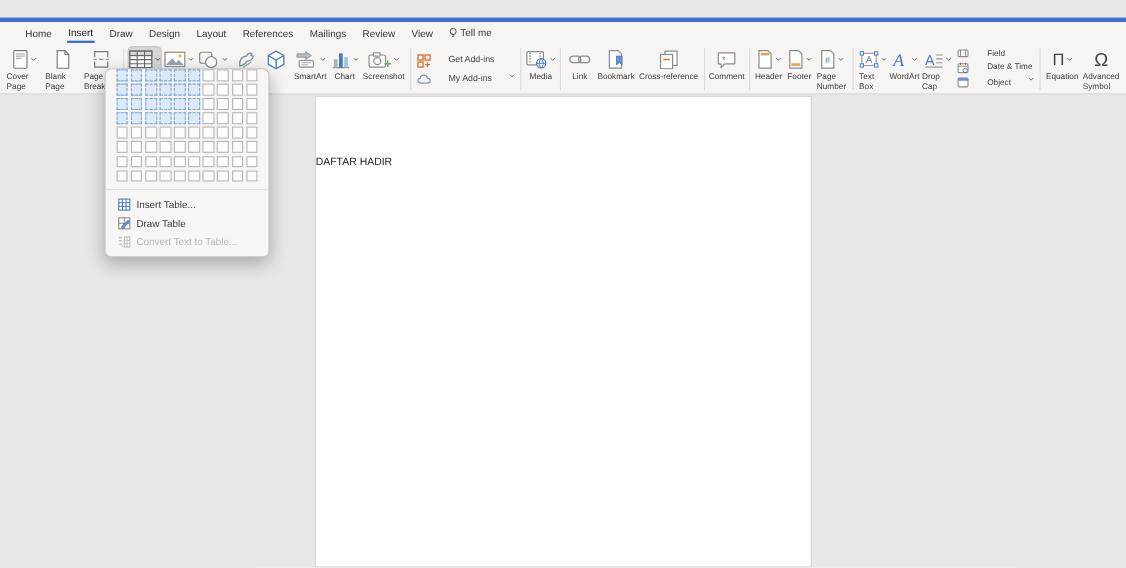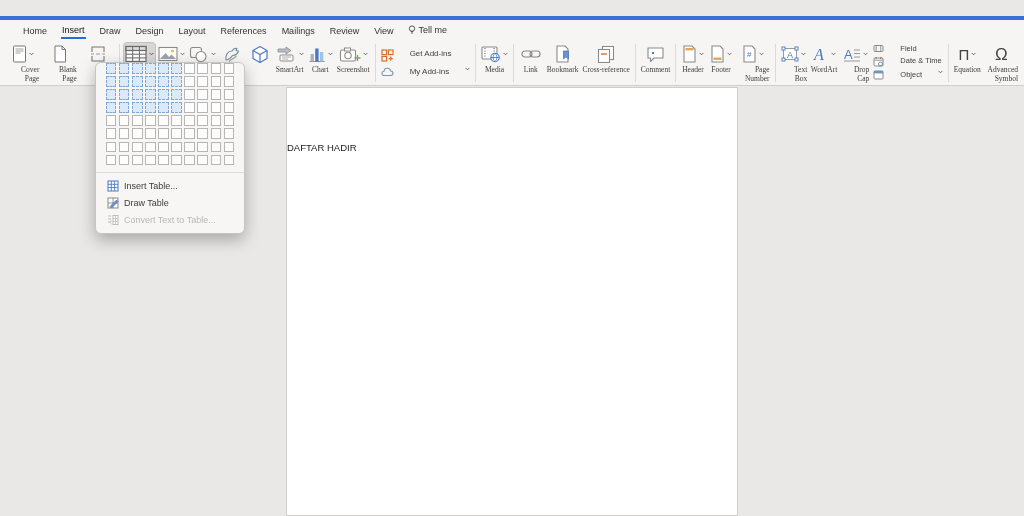--- a/index.html
+++ b/index.html
@@ -27,21 +27,21 @@
   .tellme{display:flex;align-items:center;gap:3px;font-size:9px;color:#333;}
   .share-btn{position:absolute;right:6px;top:2px;display:flex;align-items:center;gap:4px;background:#fff;border:1px solid #d6d5d4;border-radius:4px;padding:2px 8px;font-size:9px;color:#44618f;font-weight:bold;margin-top:37px;}
 
   
   .ribbon{position:absolute;top:40px;left:0;right:0;height:46px;background:#f6f5f4;border-bottom:1px solid #cfcecd;display:flex;align-items:stretch;padding:1px 4px 0 4px;box-sizing:border-box;}
   .vdiv{width:1px;background:#dbdad9;margin:3px 3px;}
   .rgroup{display:flex;align-items:flex-start;}
   .rbtn{display:flex;flex-direction:column;align-items:center;padding:2px 2px;border-radius:4px;min-width:24px;}
   .rbtn.pressed{background:#d7d6d5;border:1px solid #c2c1c0;padding:1px 1px;}
   .icon-row{height:22px;display:flex;align-items:center;gap:2px;}
-  .rlabel{font-size:7.5px;color:#3e3e3e;text-align:right;line-height:1.25;max-width:34px;font-family:Liberation Serif, serif;}
+  .rlabel{font-size:7.5px;color:#3e3e3e;text-align:left;line-height:1.25;max-width:34px;}
   .rlabel.wide{max-width:none;white-space:nowrap;}
   .chev{flex:0 0 auto;}
   .stackcol{display:flex;flex-direction:column;justify-content:center;gap:5px;padding:4px 2px;}
   .hbtn{display:flex;align-items:flex-start;gap:16px;font-size:8px;color:#3e3e3e;white-space:nowrap;}
   .smallstack{display:flex;flex-direction:column;justify-content:center;gap:3px;padding:3px 2px;}
   .glyph-icon{font-size:15px;color:#444;line-height:1;}
 
   
   .docarea{position:absolute;top:86px;left:0;right:0;bottom:0;background:#e9e8e7;}
   .page{position:absolute;left:286px;top:1px;width:452px;height:429px;background:#fff;border:1px solid #cecdcc;box-sizing:border-box;}

